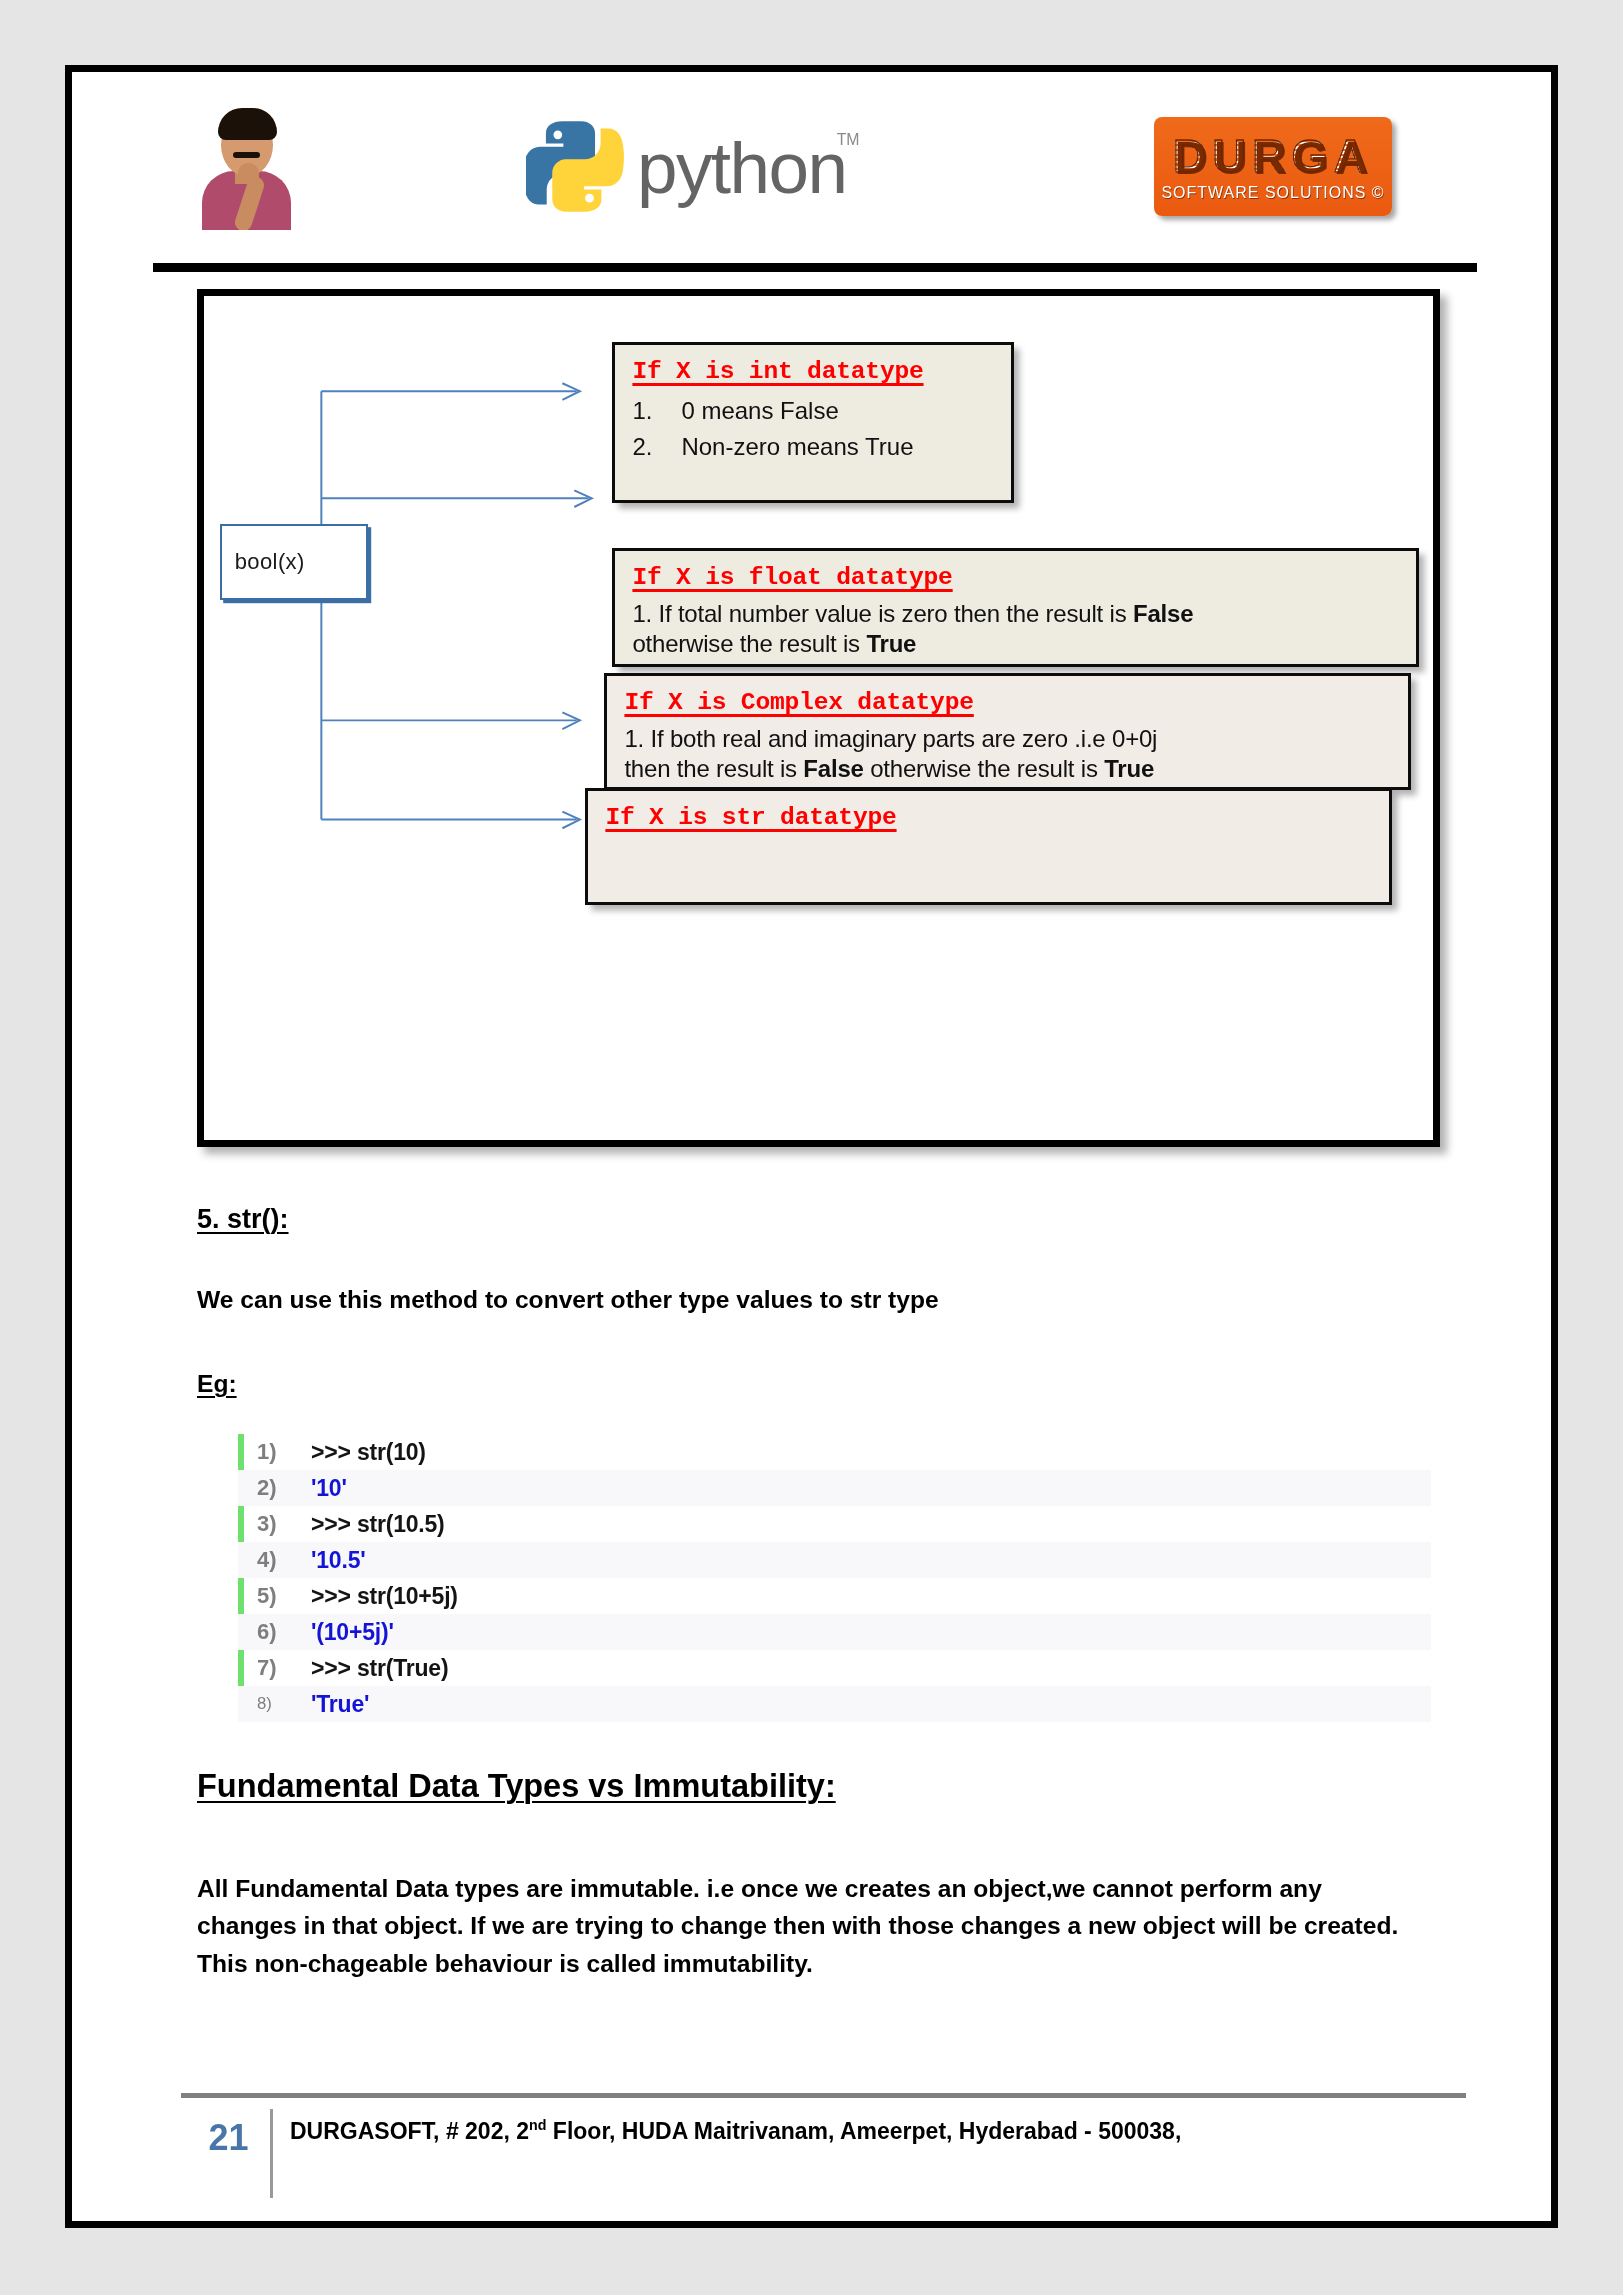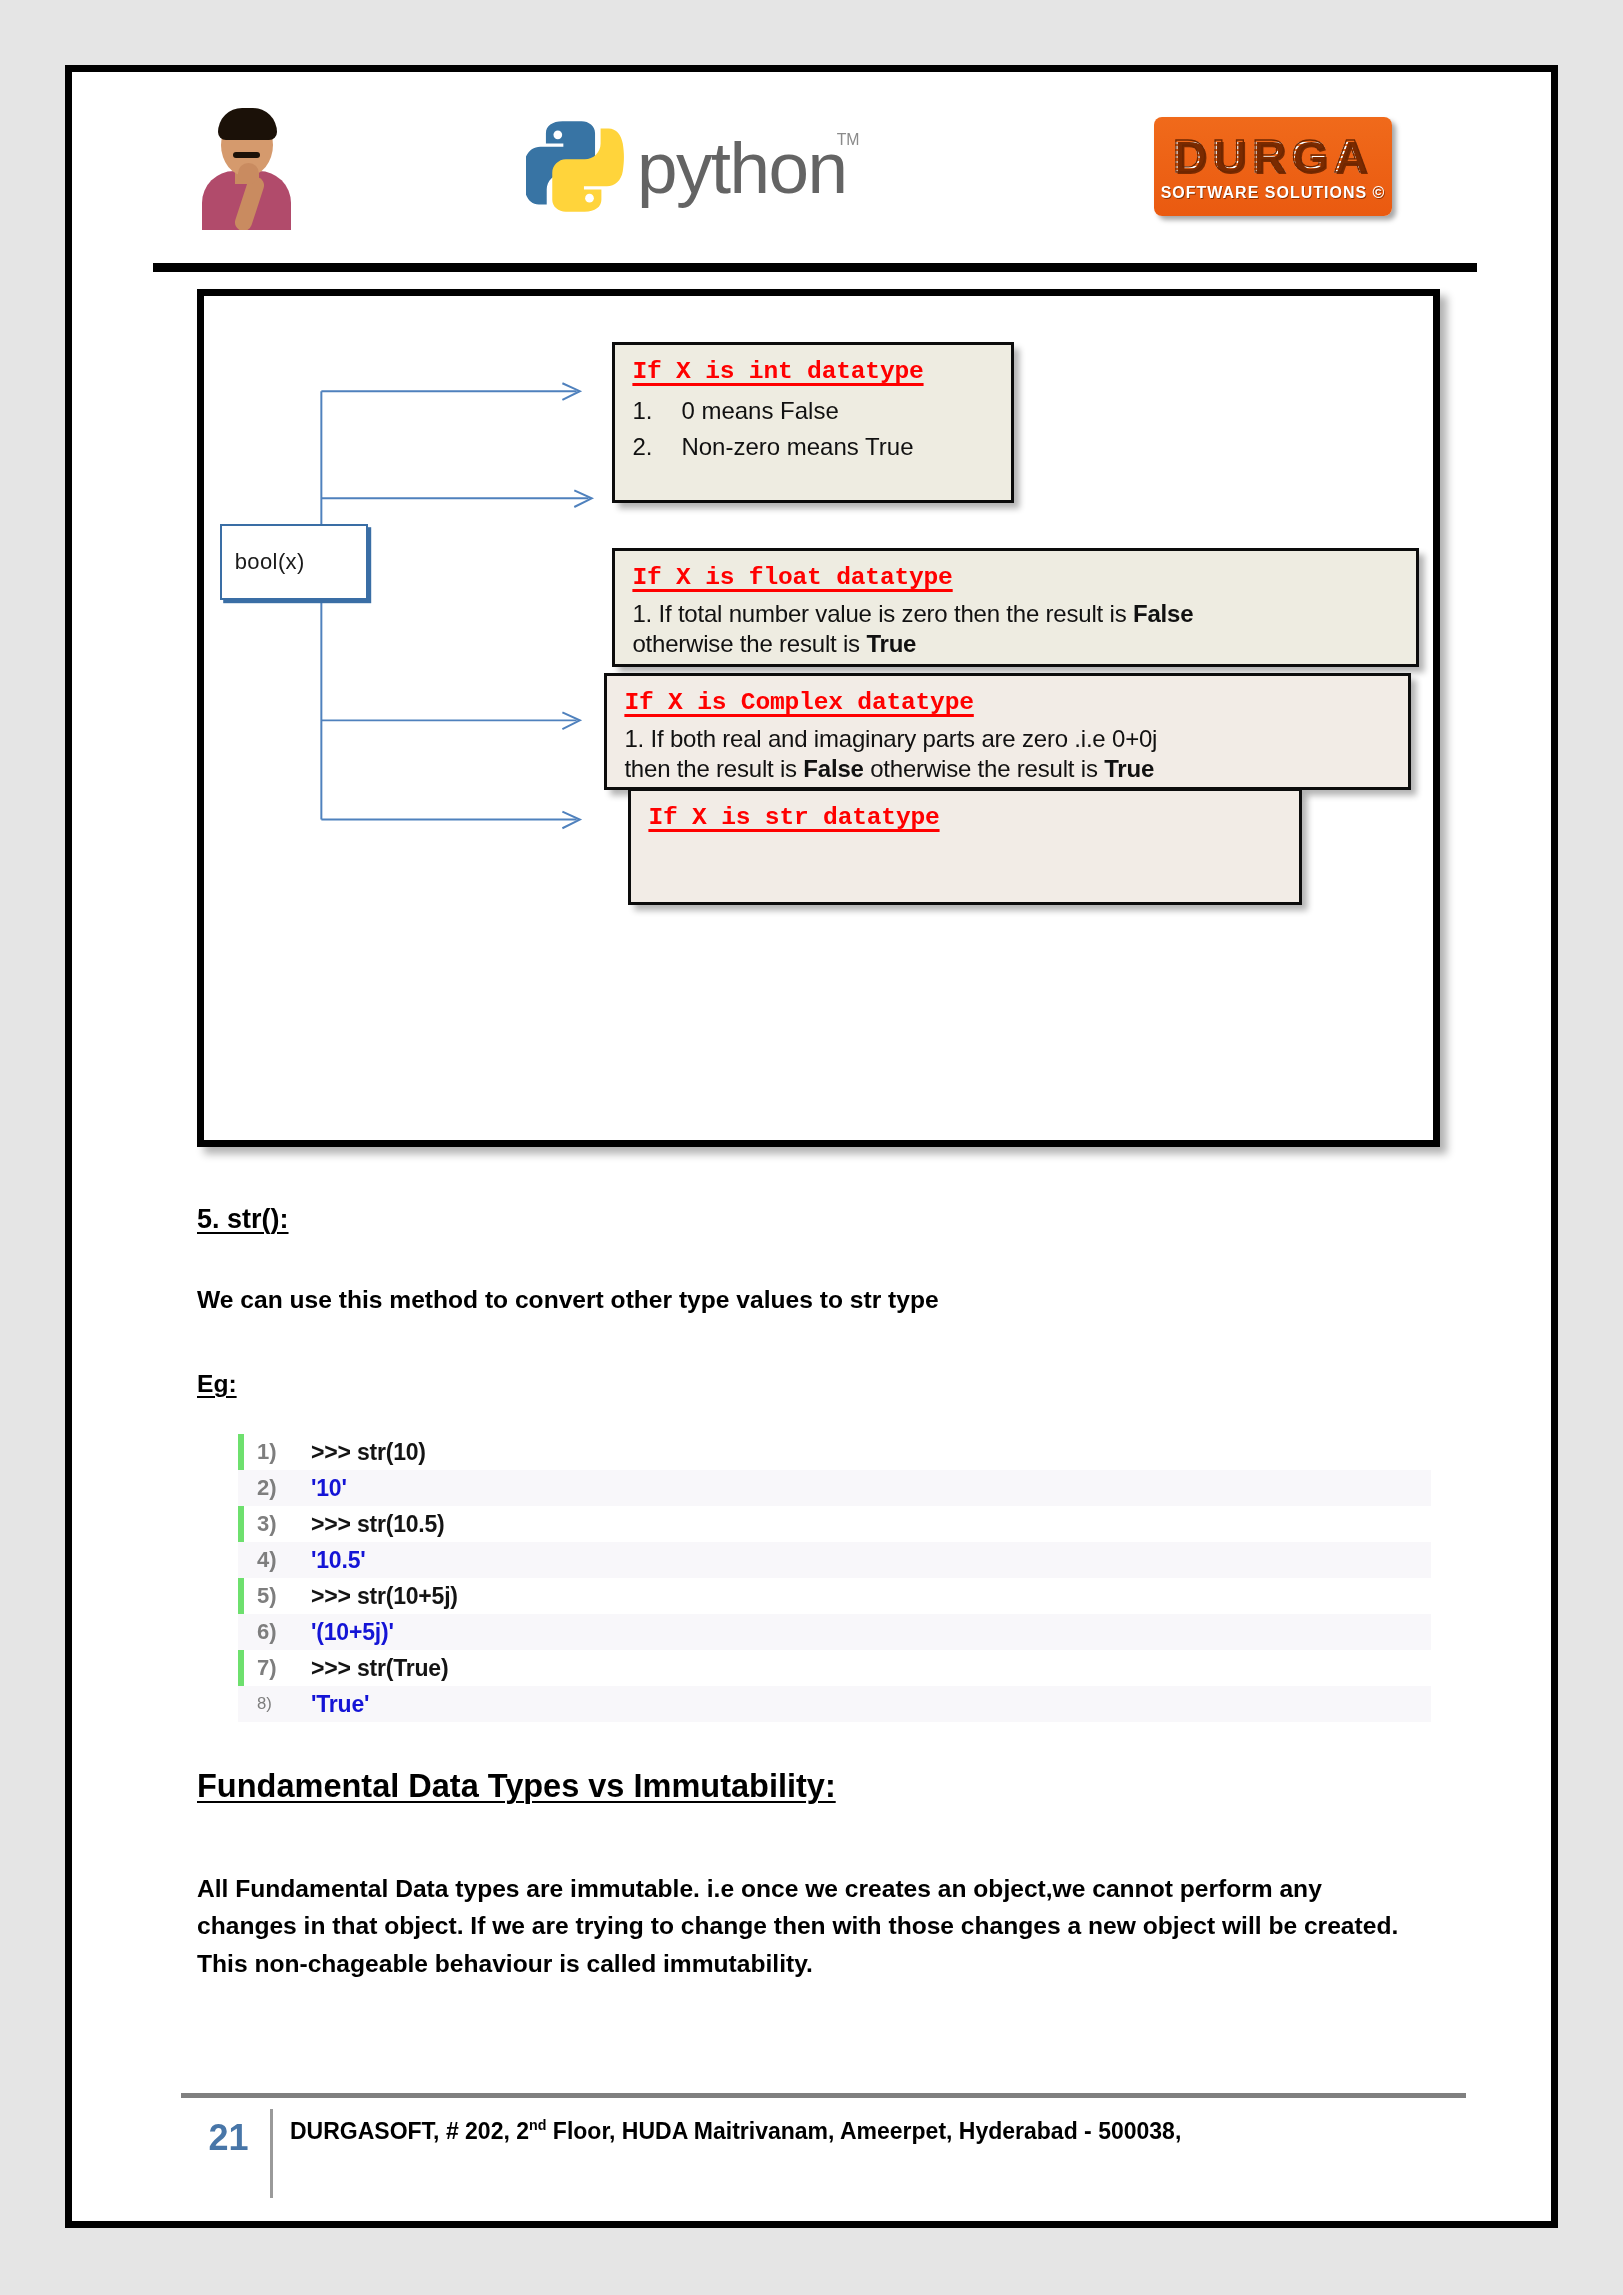--- a/index.html
+++ b/index.html
@@ -18,21 +18,21 @@
 
   
   .durga-box{position:absolute;left:0;top:0;width:100%;height:100%;
      background:linear-gradient(#f06a1b,#ea5a10);box-shadow:4px 4px 4.8px rgba(0,0,0,.35);
      display:flex;flex-direction:column;align-items:center;justify-content:center;border-radius:8px;}
   .durga-word{font-family:"Liberation Sans",sans-serif;font-weight:bold;font-size:47px;letter-spacing:5.6px;
      color:#fff;line-height:1;text-shadow:1.6px 1.6px 0 #7a2a00;
      background-image:repeating-linear-gradient(#fff 0 2.4px,#f06a1b 2.4px 4.8px);
      -webkit-background-clip:text;background-clip:text;color:transparent;
      -webkit-text-stroke:1.3px #6d2600;}
-  .durga-sub{font-family:"Liberation Sans",sans-serif;font-weight:bold;font-size:16px;color:#fff;
+  .durga-sub{font-family:"Liberation Sans",sans-serif;font-weight:normal;font-size:16px;color:#fff;
      letter-spacing:1px;margin-top:5px;text-shadow:0.8px 0.8px 0 #8a3000;}
 
   
   .mp-wrap{position:absolute;inset:0;overflow:hidden;}
   .mp-body{position:absolute;left:4.8px;top:68px;width:89px;height:63px;background:#b14b6b;border-radius:32px 32px 0 0;}
   .mp-neck{position:absolute;left:38px;top:57px;width:24px;height:24px;background:#c98b60;}
   .mp-head{position:absolute;left:24px;top:11px;width:52px;height:62px;background:#d59a6d;border-radius:26px/32px;}
   .mp-hair{position:absolute;left:20.6px;top:4.8px;width:59px;height:32px;background:#1b1108;border-radius:29px 29px 9.5px 9.5px;}
   .mp-stache{position:absolute;left:36px;top:49px;width:27px;height:6.3px;background:#1b1108;border-radius:3.2px;}
   .mp-arm{position:absolute;left:44px;top:73px;width:17.4px;height:56px;background:#c98b60;border-radius:8.7px;transform:rotate(18deg);}
@@ -59,21 +59,21 @@
      font-family:Liberation Mono, monospace;display:inline-block;margin-bottom:8px;}
   .dbox .dline{font-size:24px;color:#111;line-height:1.28;letter-spacing:-0.2px;
      font-family:"Liberation Sans",sans-serif;}
   .dbox .dline b{font-weight:bold;}
   .ol-row{display:flex;font-size:24px;color:#111;line-height:1.5;font-family:"Liberation Sans",sans-serif;}
   .ol-row .num{width:49px;flex:0 0 49px;}
 
   #box-int{left:408px;top:46px;width:402px;height:161px;}
   #box-float{left:408px;top:252px;width:807px;height:119px;}
   #box-complex{left:400px;top:377px;width:807px;height:117px;}
-  #box-str{left:424px;top:492px;width:674px;height:117px;}
+  #box-str{left:381px;top:492px;width:807px;height:117px;}
 
   
   .h-sub{position:absolute;font-family:"Liberation Sans",sans-serif;font-weight:bold;color:#000;
      text-decoration:underline;text-decoration-thickness:2.4px;text-underline-offset:4px;}
   .p-body{position:absolute;font-family:"Liberation Sans",sans-serif;font-weight:bold;color:#000;}
 
   #sec-str-title{left:197px;top:1204px;font-size:27px;}
   #sec-str-desc{left:197px;top:1286px;font-size:24.6px;}
   #eg-label{left:197px;top:1370px;font-size:24.6px;}
 

